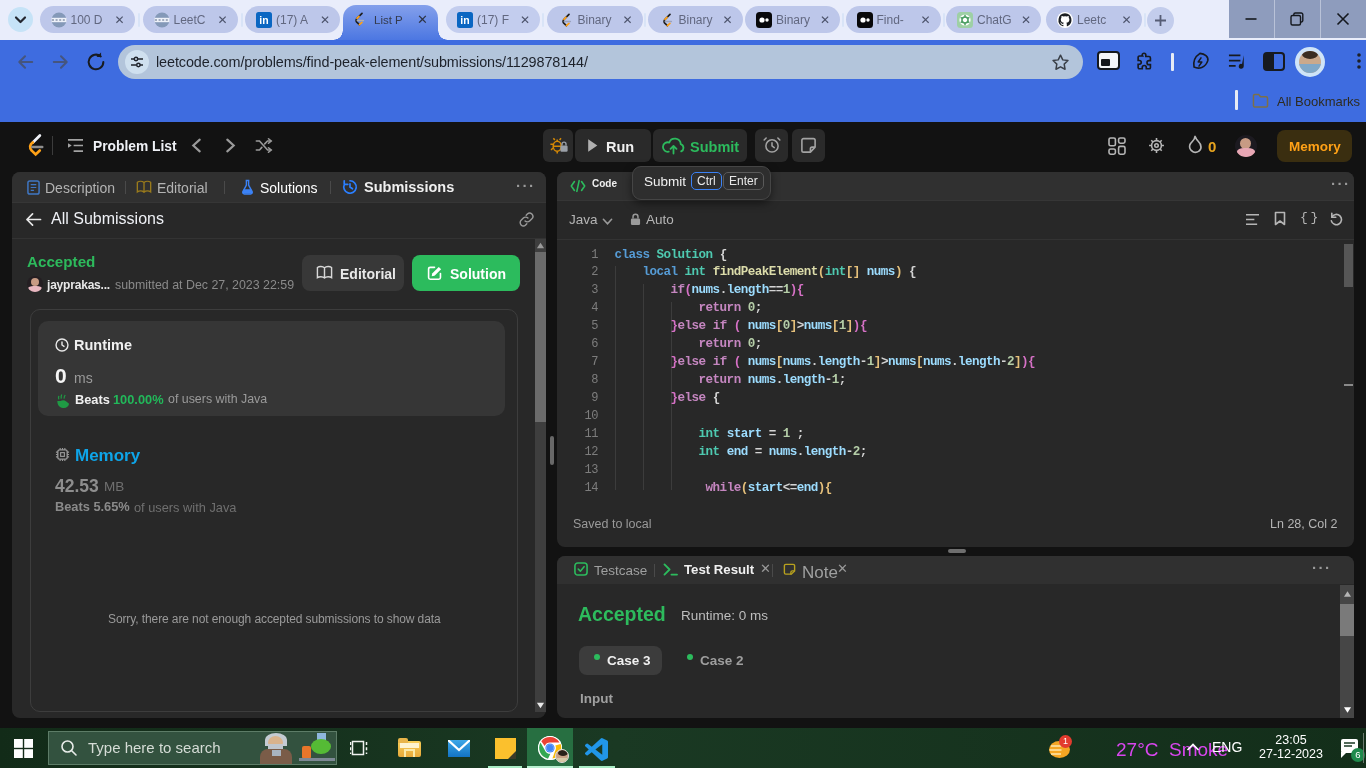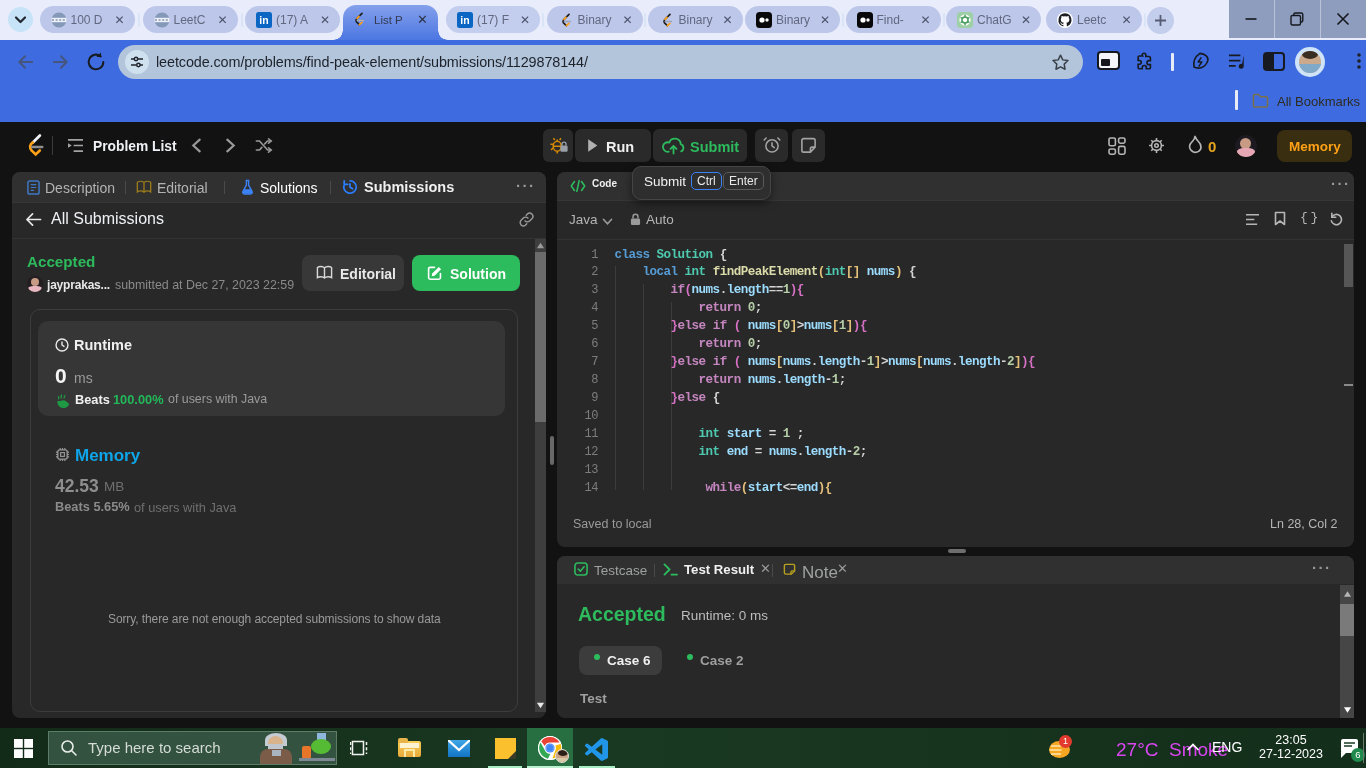--- a/index.html
+++ b/index.html
@@ -508,24 +508,24 @@
     <path d="M1.5 3 a1.5 1.5 0 0 1 1.5-1.5 h8 a1.5 1.5 0 0 1 1.5 1.5 v5.5 l-3.5 3.5 h-6 a1.5 1.5 0 0 1-1.5-1.5z" fill="none" stroke="#b8a11e" stroke-width="1.5"></path>
     <path d="M12.5 8.5 h-2.5 a1.5 1.5 0 0 0-1.5 1.5 v2.5" fill="none" stroke="#b8a11e" stroke-width="1.5"></path>
   </svg>
 <div class="abs" style="left:802px;top:562.5px;font-size:17px;color:#9fa0a0">Note</div>
 <div class="abs" style="left:837px;top:561px;font-size:13px;color:#9a9a9a">✕</div>
 <div class="abs" style="left:1312px;top:559px;font-size:15px;color:#9a9a9a;letter-spacing:1.5px;font-weight:bold">···</div>
 <div class="abs" style="left:578px;top:603px;font-size:19.5px;font-weight:bold;color:#2dbb5d">Accepted</div>
 <div class="abs" style="left:681px;top:608px;font-size:13.5px;color:#bdbdbd">Runtime: 0 ms</div>
 <div class="abs" style="left:579px;top:646px;width:83px;height:29px;border-radius:8px;background:#3c3c3c"></div>
 <div class="abs" style="left:594px;top:654px;width:6px;height:6px;border-radius:50%;background:#2cbb5d"></div>
-<div class="abs" style="left:607px;top:653px;font-size:13.5px;font-weight:bold;color:#f0f0f0">Case 6</div>
+<div class="abs" style="left:607px;top:653px;font-size:13.5px;font-weight:bold;color:#f0f0f0">Case 3</div>
 <div class="abs" style="left:687px;top:654px;width:6px;height:6px;border-radius:50%;background:#2cbb5d"></div>
 <div class="abs" style="left:700px;top:653px;font-size:13.5px;font-weight:bold;color:#9e9e9e">Case 2</div>
-<div class="abs" style="left:580px;top:691px;font-size:13.5px;font-weight:bold;color:#a0a0a0">Test</div>
+<div class="abs" style="left:580px;top:691px;font-size:13.5px;font-weight:bold;color:#a0a0a0">Input</div>
 
 <div class="abs" style="left:1340px;top:585px;width:14px;height:133px;background:#464646"></div>
 <div class="abs" style="left:1340px;top:604px;width:14px;height:32px;background:#7a7a7a"></div>
 <svg class="abs" style="left:1343px;top:590px" width="9" height="8" viewBox="0 0 10 9">
     <path d="M5 1.5 L9 7.5 H1z" fill="#b5b5b5"></path>
   </svg>
 <svg class="abs" style="left:1343px;top:706px" width="9" height="8" viewBox="0 0 10 9">
     <path d="M5 7.5 L1 1.5 H9z" fill="#fff"></path>
   </svg>
 <div id="taskbar"></div>

